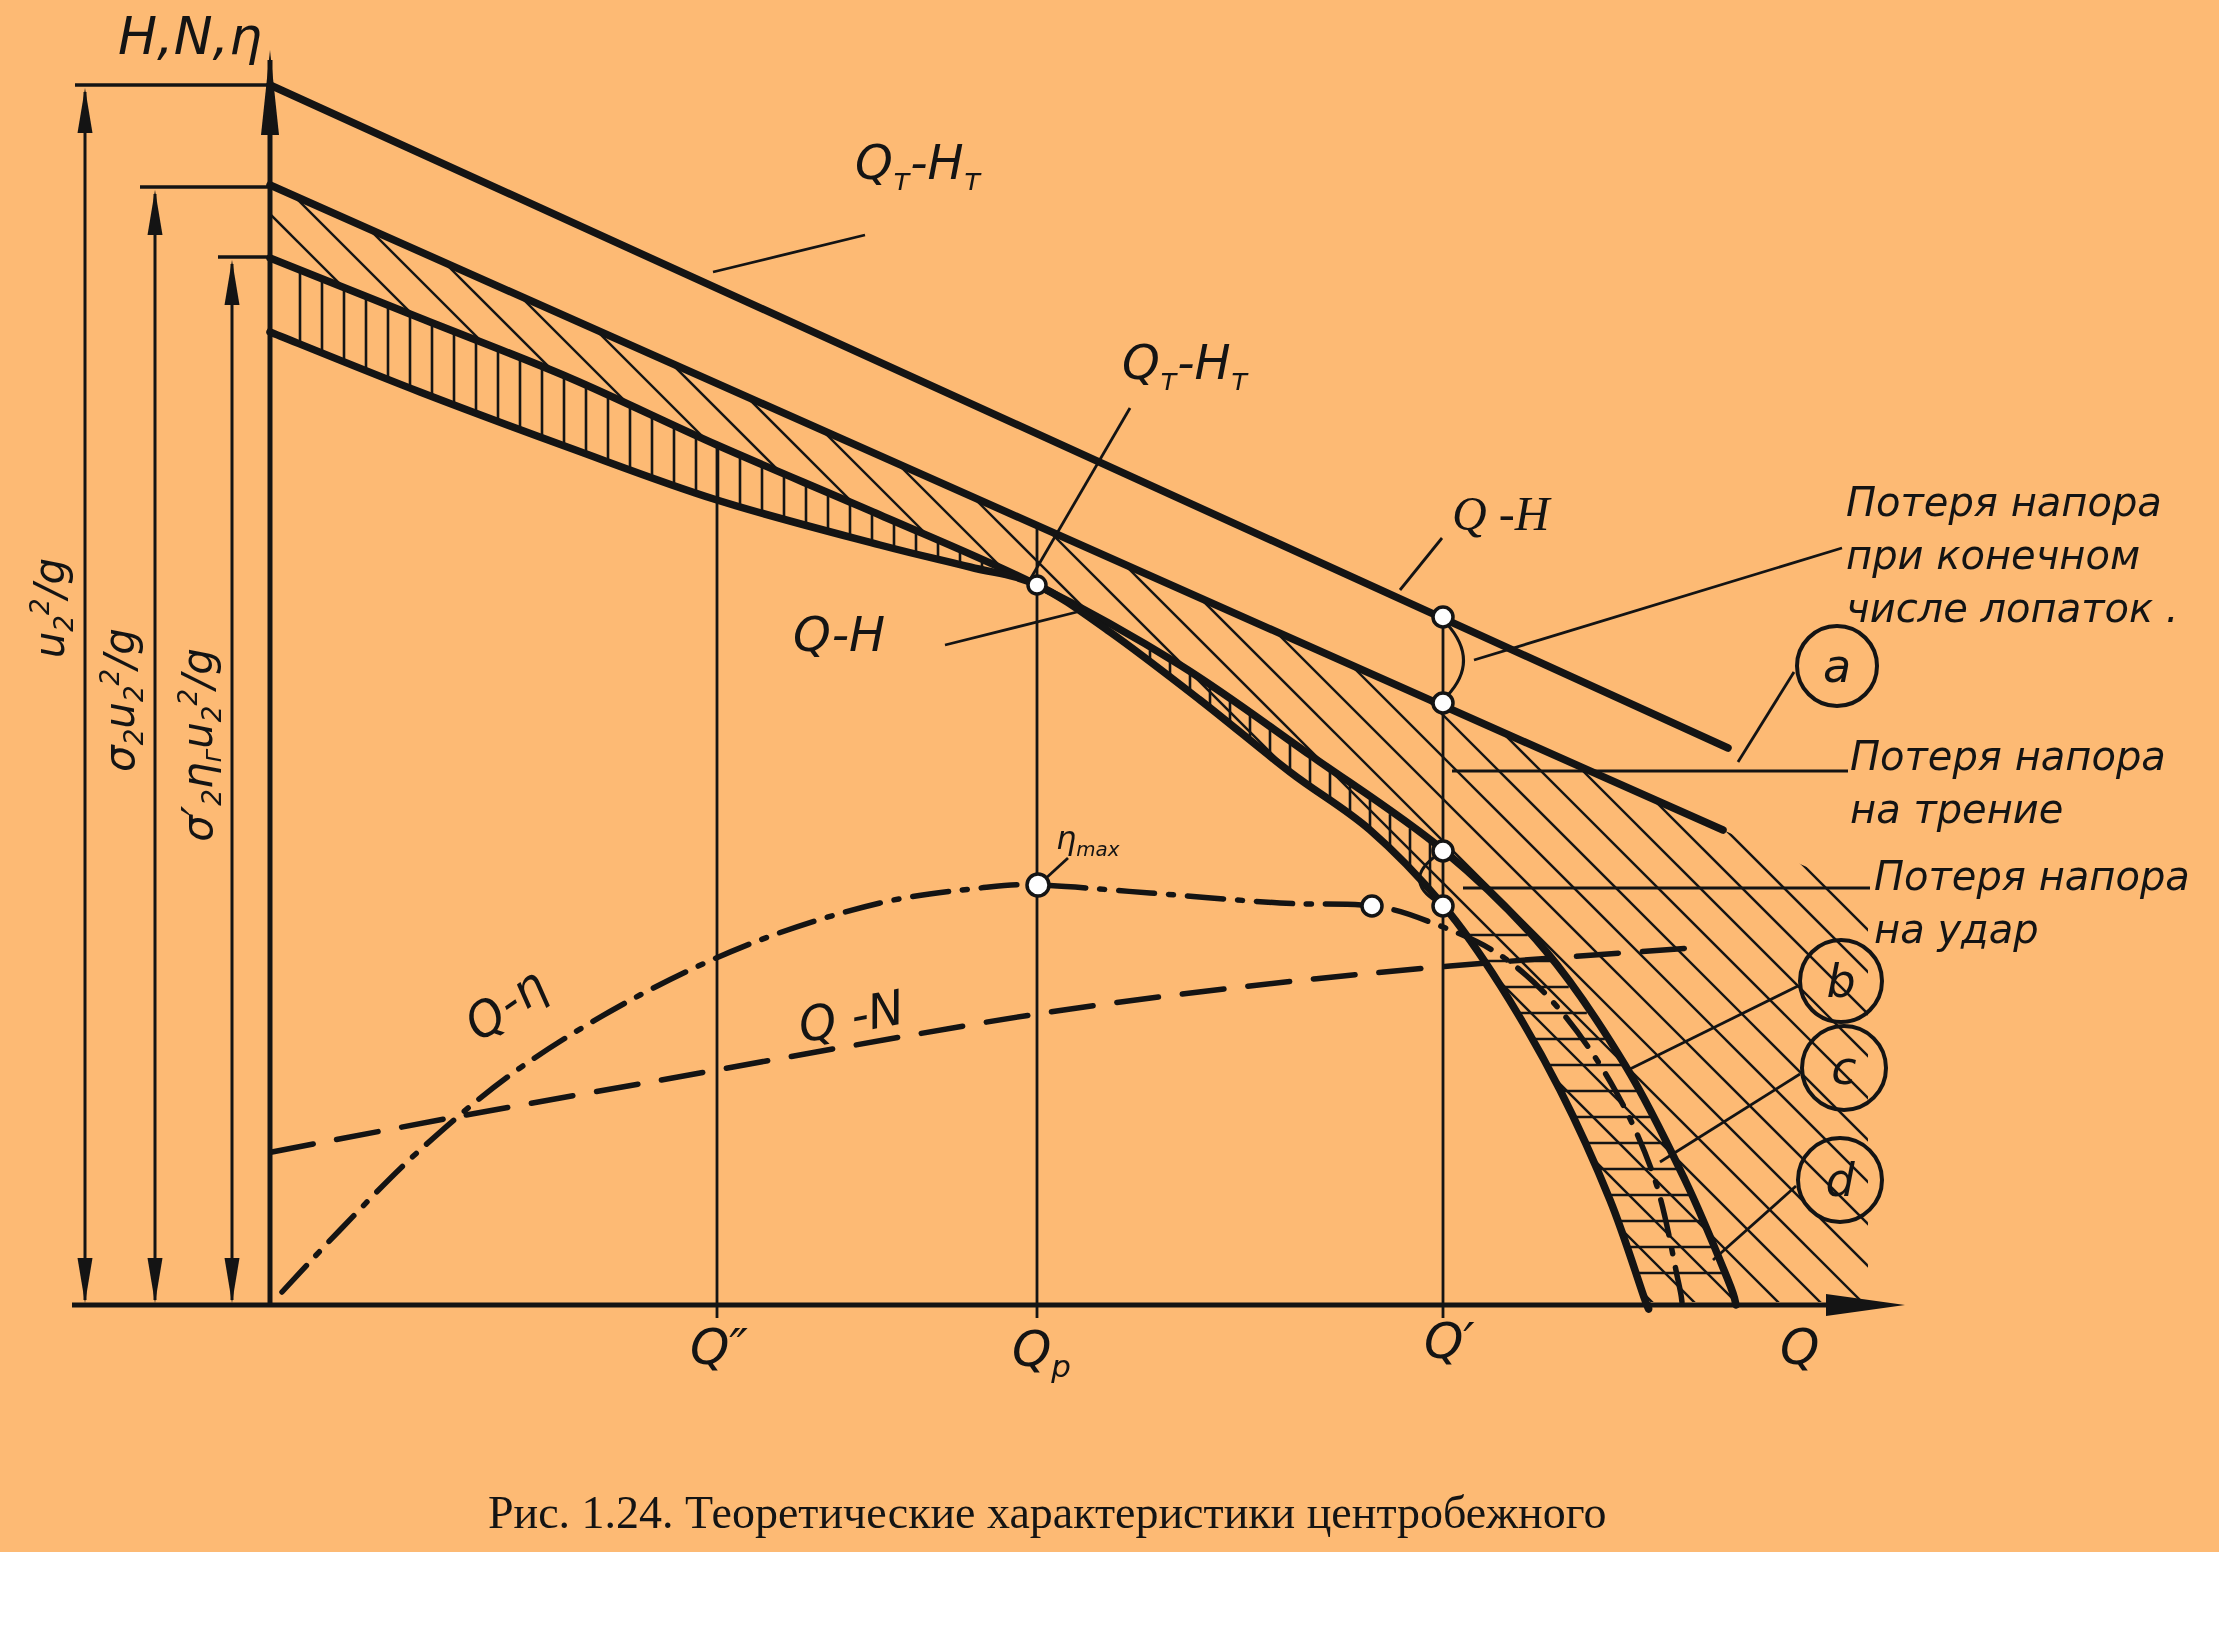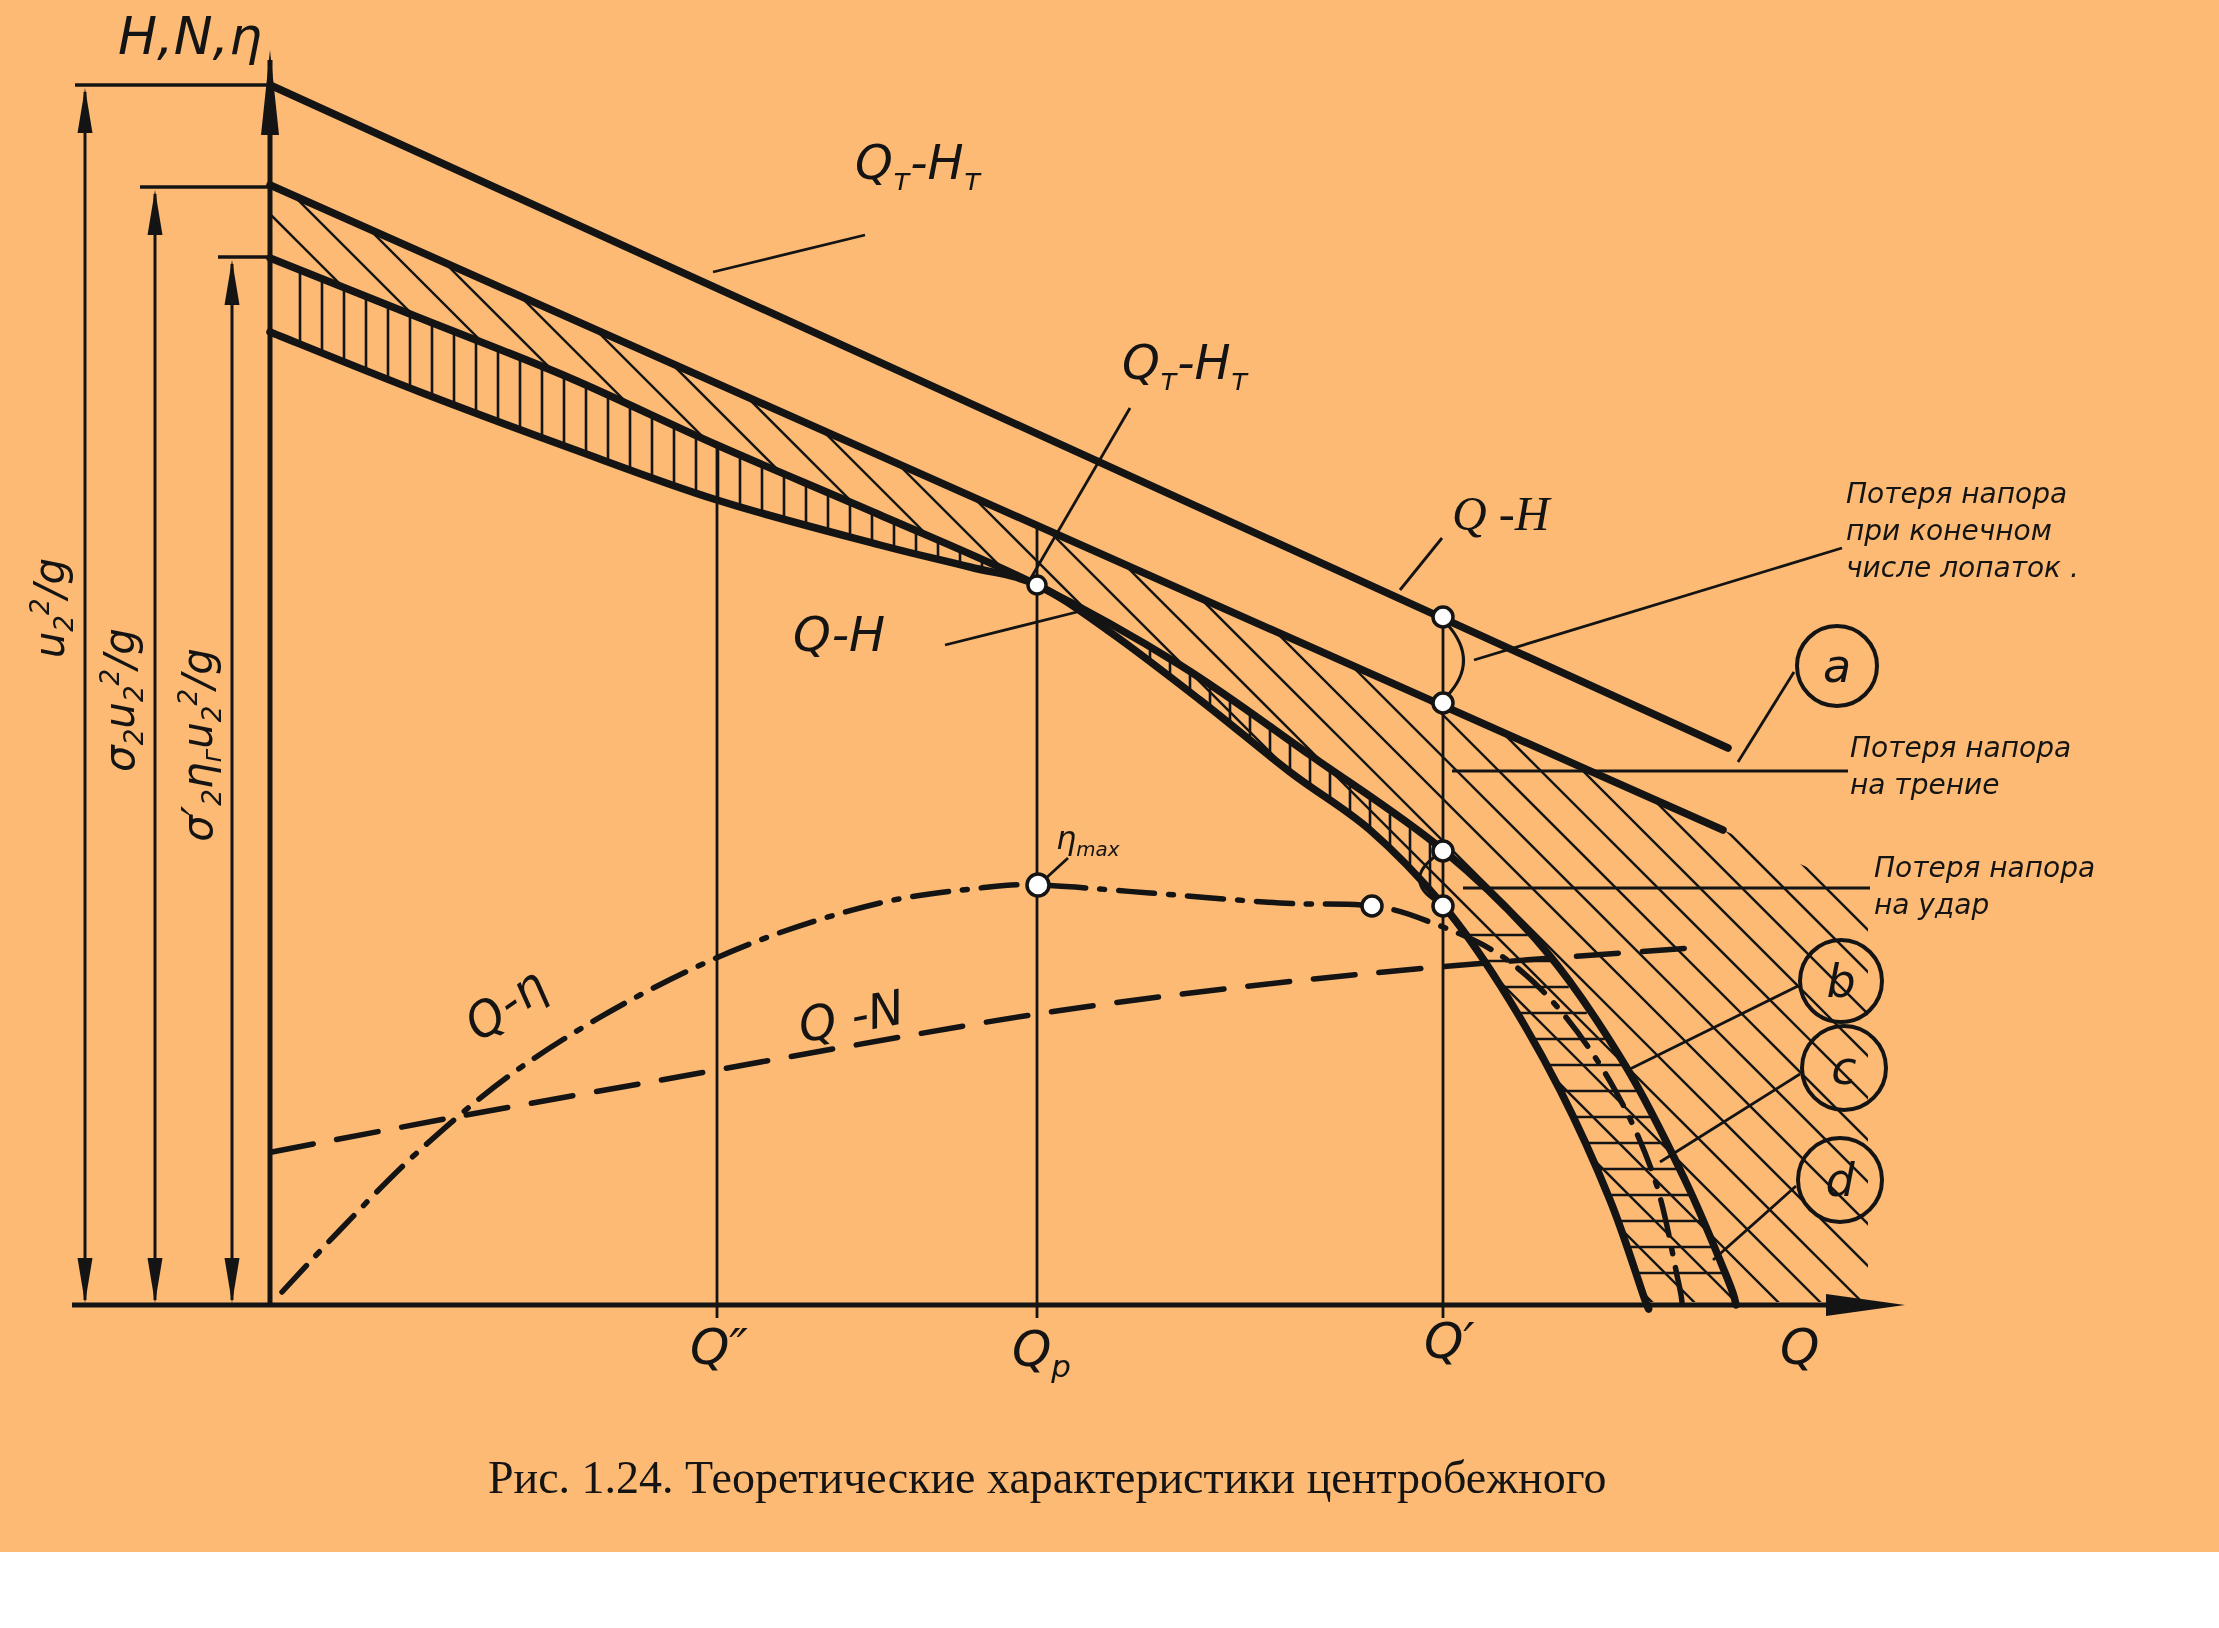--- a/index.html
+++ b/index.html
@@ -4,21 +4,21 @@
 <style>
   html,body{margin:0;padding:0;background:#ffffff;}
   .stage{position:relative;width:2219px;height:1552px;background:#fdba74;overflow:hidden;
          font-family:"DejaVu Sans",sans-serif;color:#141414;padding-left:32px;}
   svg{position:absolute;left:0;top:0;}
   .lbl{position:absolute;font-style:italic;font-size:48px;color:#141414;white-space:nowrap;line-height:1;}
   .lbl sub,.lbl sup{font-size:62%;}
   .dim{position:absolute;font-style:italic;font-size:42px;color:#141414;white-space:nowrap;
        transform:translate(-50%,-50%) rotate(-90deg);}
   .dim sub,.dim sup{font-size:62%;}
-  .ann{position:absolute;font-style:italic;font-size:28px;line-height:1.32;color:#141414;white-space:pre-line;}
+  .ann{position:absolute;font-style:italic;font-size:40px;line-height:1.32;color:#141414;white-space:pre-line;}
   .circ{position:absolute;border:4px solid #141414;border-radius:50%;display:flex;
         align-items:center;justify-content:center;font-style:italic;font-size:46px;color:#141414;}
   .cap{position:absolute;font-family:"Liberation Serif",serif;font-size:46px;color:#141414;white-space:nowrap;}
 </style>
 </head>
 <body>
 
 <div class="stage">
 
   <svg id="fig" width="2219" height="1628" viewBox="0 0 2219 1628">
@@ -200,15 +200,15 @@
   <div class="ann" style="left:1850px;top:730px;">Потеря напора
 на трение</div>
   <div class="ann" style="left:1874px;top:850px;">Потеря напора
 на удар</div>
 
   <div class="circ" style="left:1795px;top:624px;width:76px;height:76px;">a</div>
   <div class="circ" style="left:1798px;top:938px;width:78px;height:78px;">b</div>
   <div class="circ" style="left:1800px;top:1024px;width:80px;height:80px;">c</div>
   <div class="circ" style="left:1796px;top:1136px;width:80px;height:80px;">d</div>
 
-  <div class="cap" style="left:488px;top:1451px;text-align:right;">Рис. 1.24. Теоретические характеристики центробежного</div>
+  <div class="cap" style="left:488px;top:1486px;text-align:right;">Рис. 1.24. Теоретические характеристики центробежного</div>
   <div class="cap" style="left:620px;top:1552px;margin-top:14px;">насоса.</div>
 </div>
 
 </body></html>

